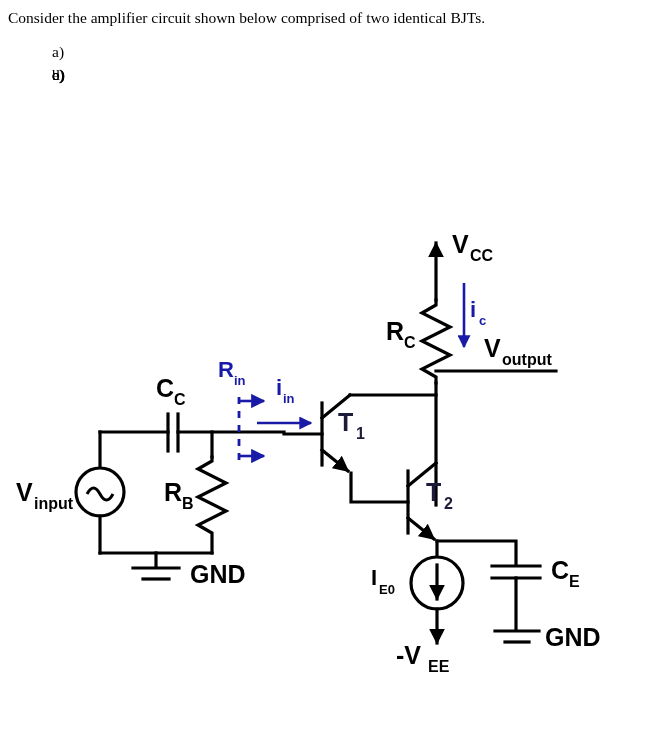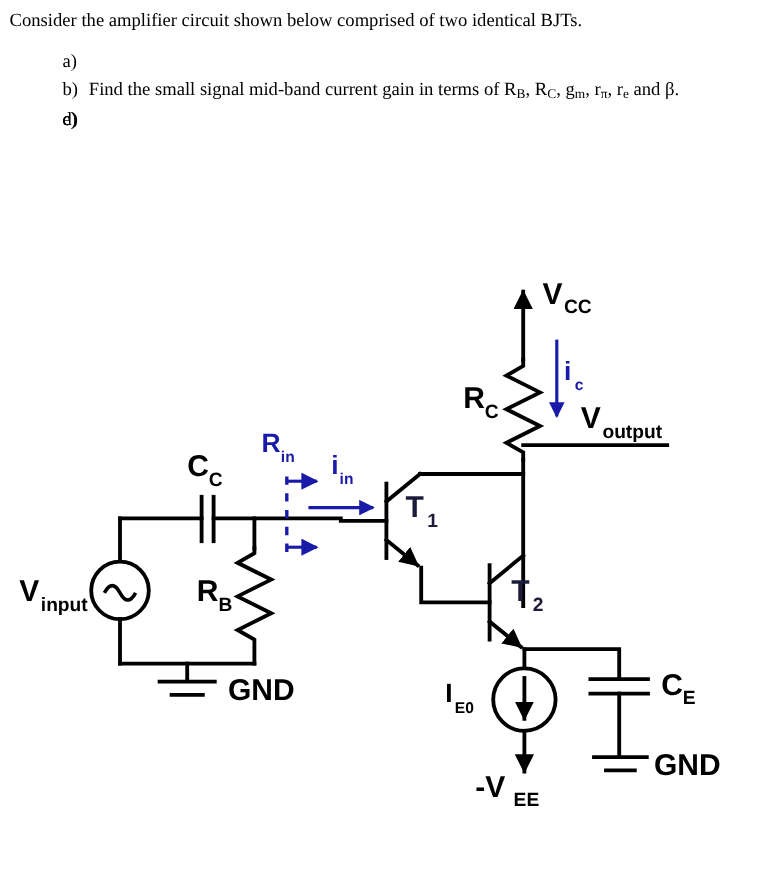--- a/index.html
+++ b/index.html
@@ -110,21 +110,20 @@
   <div id="intro-line">Consider the amplifier circuit shown below comprised of two identical BJTs.</div>
   <ol id="parts-list">
 
     <li>
       <span class="marker">a)</span>
       <br>
     </li>
 
     <li>
       <span class="marker">b)</span>
-      <span>Find the small signal mid-band current gain in terms of R<span class="sub">B</span>, R<span class="sub">C</span>, g<span class="sub">m</span>, r<span class="sub">π</span>, r<span class="sub">e</span> and β.</span>
     </li>
 
     <li>
       <span class="marker">c)</span>
     </li>
 
     <li>
       <span class="marker">d)</span>
     </li>
 

